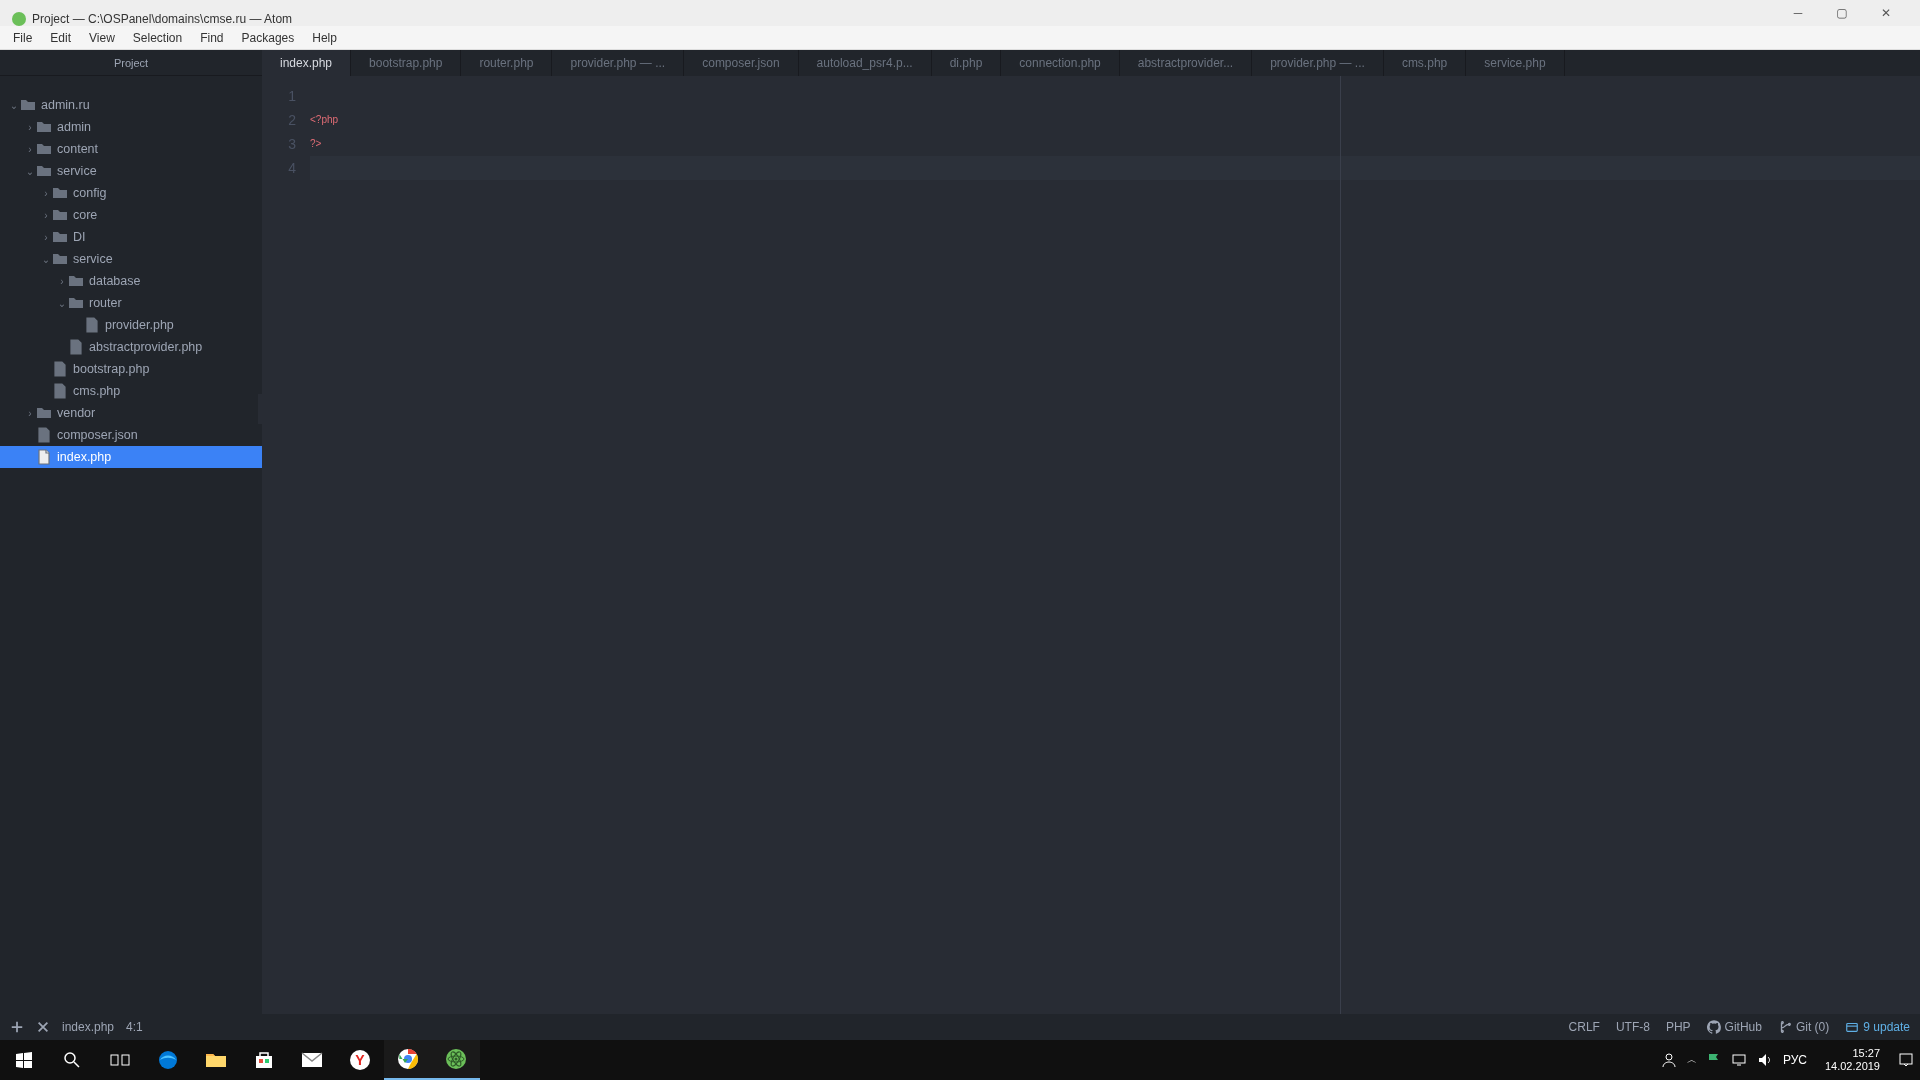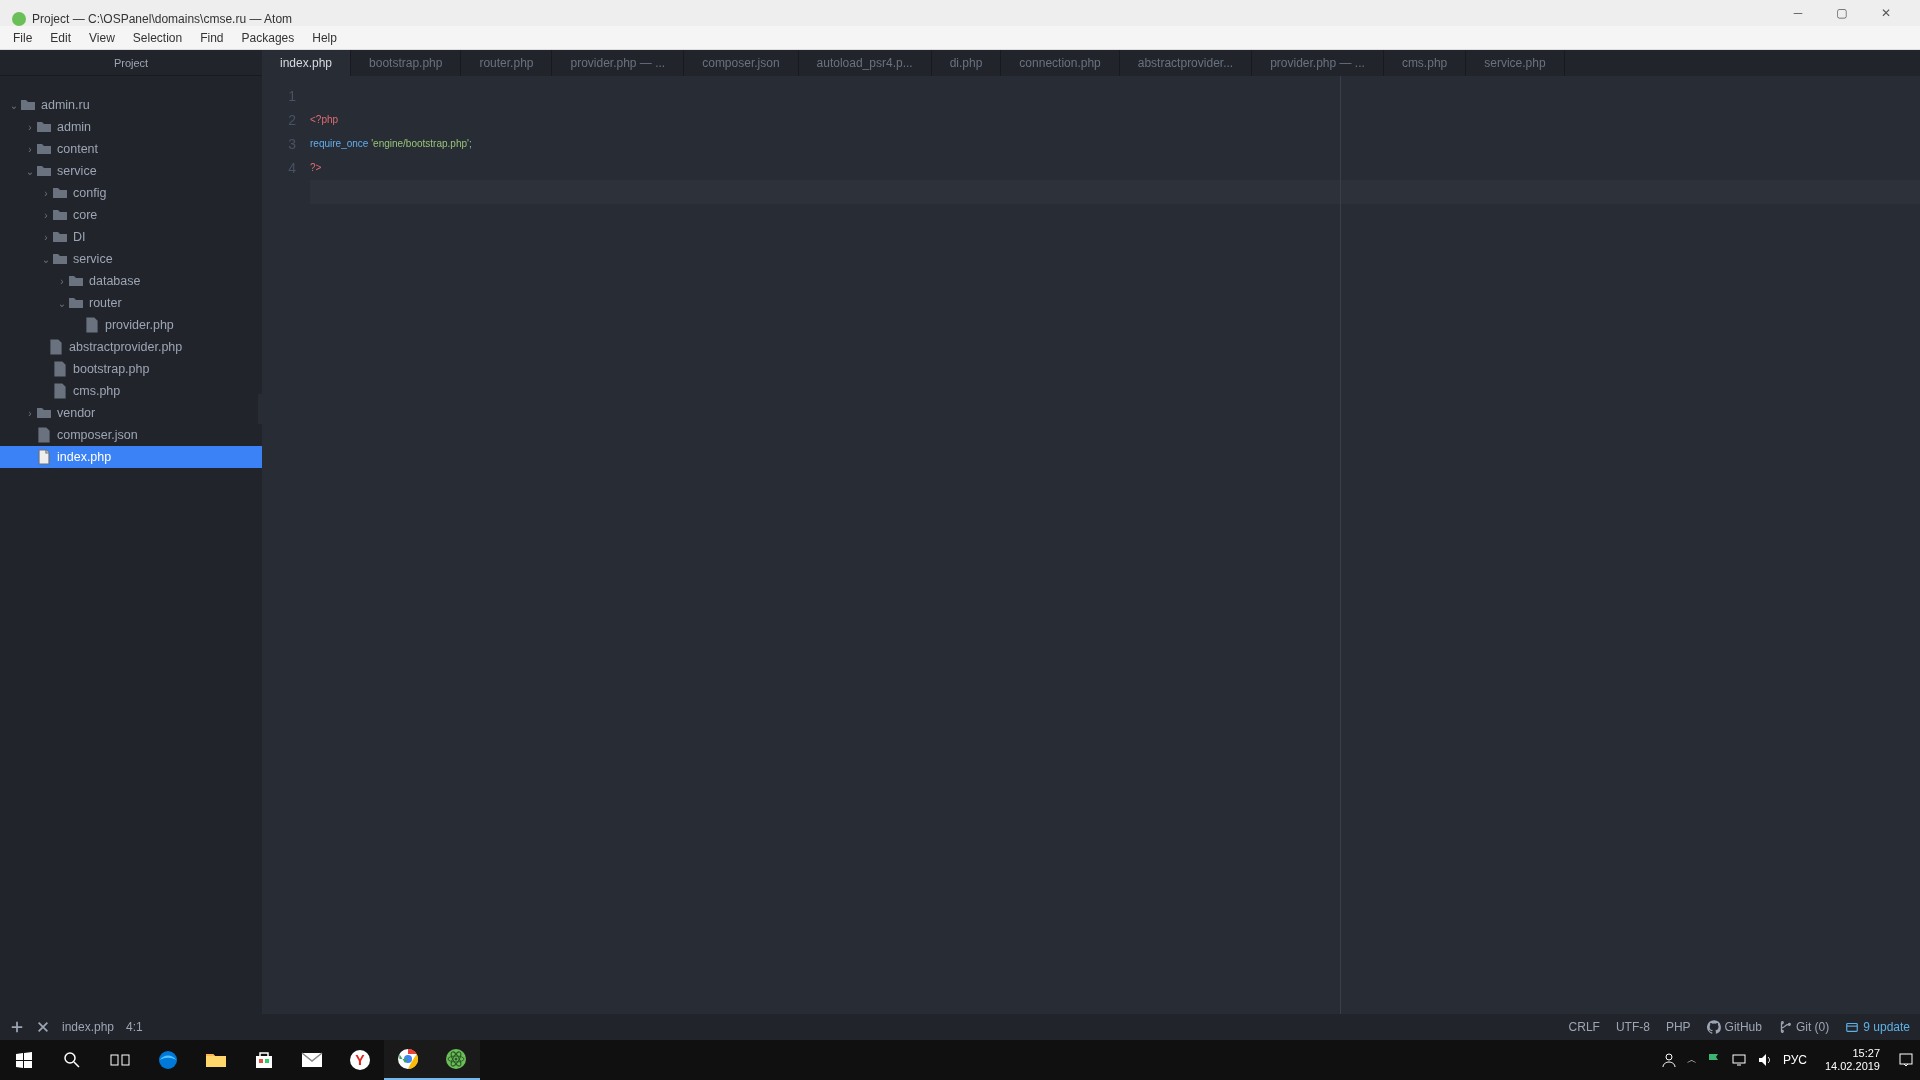--- a/index.html
+++ b/index.html
@@ -183,21 +183,21 @@
         <div class="tree-row" style="padding-left: 72px;">
           <span class="tree-chevron"></span>
           <span class="tree-icon">
             <svg width="14" height="16" viewBox="0 0 14 16">
               <path class="icon-file" d="M2 1h7l3 3v11H2z" fill="none" stroke="#6a727f" stroke-width="1.2"></path>
               <path class="icon-file" d="M9 1v3h3" fill="none" stroke="#6a727f" stroke-width="1.2"></path>
             </svg>
           </span>
           <span>provider.php</span>
         </div>
-        <div class="tree-row" style="padding-left: 36px;">
+        <div class="tree-row" style="padding-left: 56px;">
           <span class="tree-chevron"></span>
           <span class="tree-icon">
             <svg width="14" height="16" viewBox="0 0 14 16">
               <path class="icon-file" d="M2 1h7l3 3v11H2z" fill="none" stroke="#6a727f" stroke-width="1.2"></path>
               <path class="icon-file" d="M9 1v3h3" fill="none" stroke="#6a727f" stroke-width="1.2"></path>
             </svg>
           </span>
           <span>abstractprovider.php</span>
         </div>
         <div class="tree-row" style="padding-left: 40px;">
@@ -270,21 +270,21 @@
       </div>
     <div class="code-wrap">
       <div class="ruler"></div>
       <div class="gutter">
         <div>1</div>
         <div>2</div>
         <div>3</div>
         <div>4</div>
       </div>
       <div class="code">
-<div class="code-line"><span class="t-php">&lt;?php</span></div><div class="code-line"><span class="t-func">require_once</span><span class="t-punc"> </span><span class="t-string">'engine/bootstrap.php'</span><span class="t-punc">;</span></div><div class="code-line"><span class="t-php">?&gt;</span></div><div class="code-line hl">&nbsp;</div>
+<div class="code-line"><span class="t-php">&lt;?php</span></div><div class="code-line"><span class="t-php">?&gt;</span></div><div class="code-line hl">&nbsp;</div>
       </div>
     </div>
   </div>
 </div>
 
 <div class="statusbar">
   <div class="left">
     <span class="sb-btn">
       <svg class="sb-icon" viewBox="0 0 16 16">
           <path fill="#9da5b4" d="M7 2h2v5h5v2H9v5H7V9H2V7h5z"></path>

